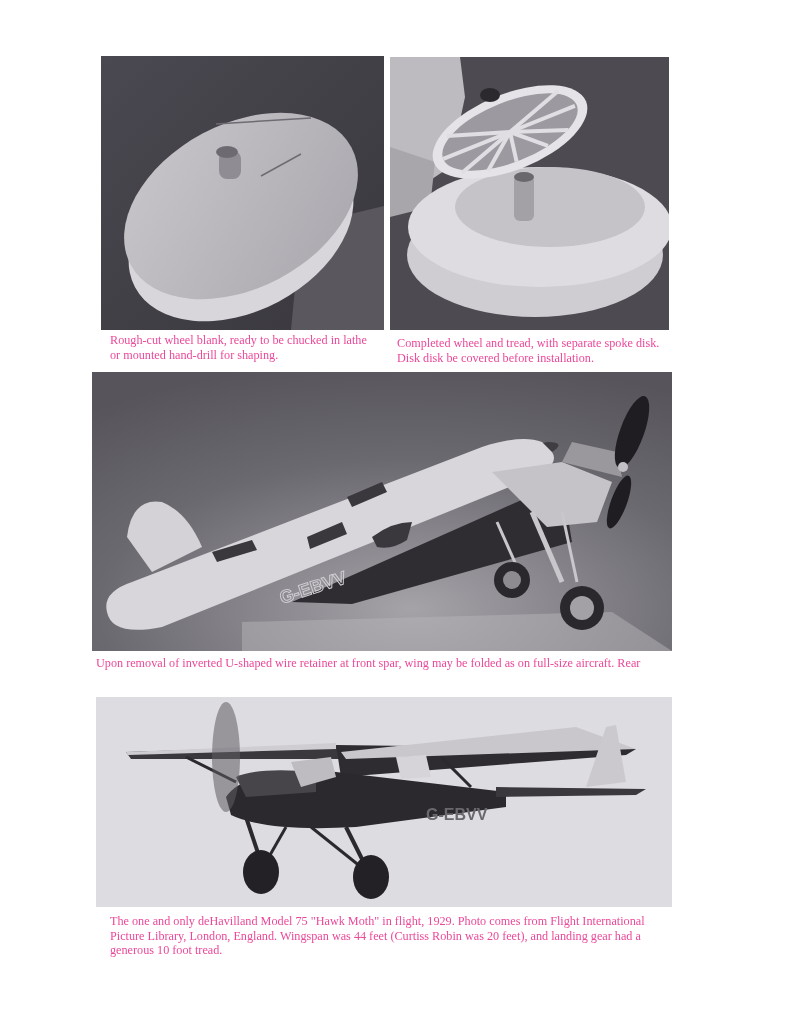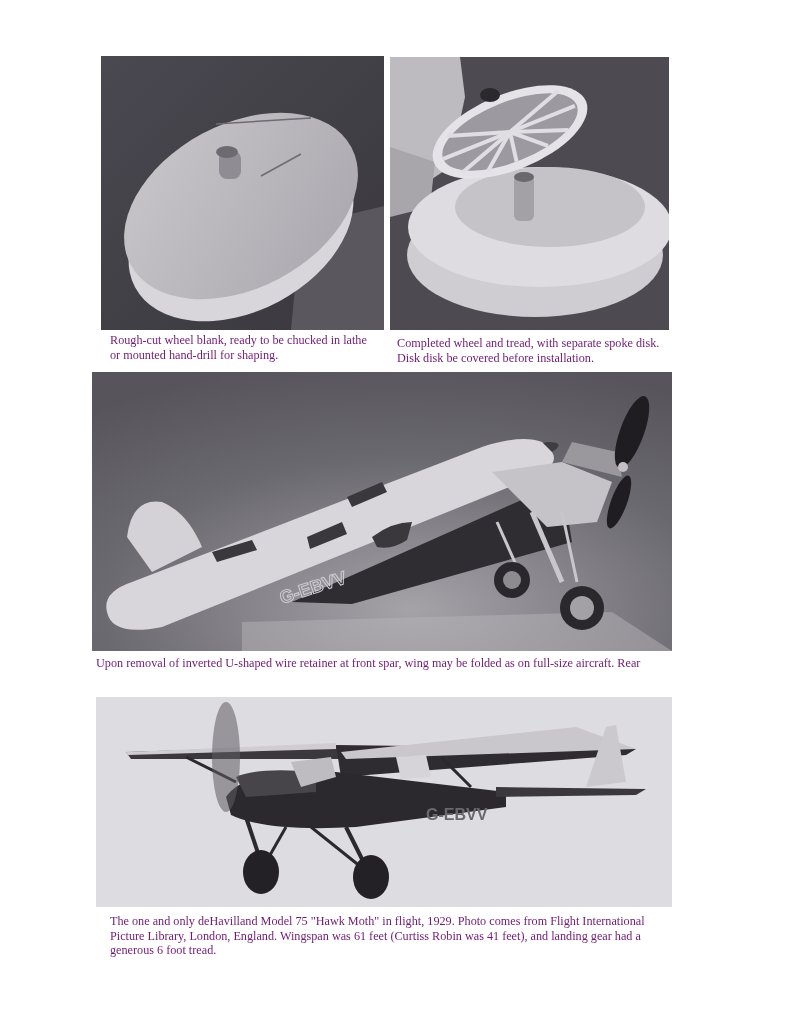--- a/index.html
+++ b/index.html
@@ -1,20 +1,20 @@
 <!DOCTYPE html>
 <html><head>
   <meta charset="utf-8">
   <style>
     html, body { margin:0; padding:0; background:#ffffff; }
     body { width:791px; height:1024px; position:relative; overflow:hidden;
            font-family:"Liberation Serif","DejaVu Serif",serif; color:#111; }
     .photo { position:absolute; overflow:hidden; }
     .photo svg { display:block; width:100%; height:100%; }
-    .caption { position:absolute; font-size:12.2px; line-height:14.6px; color:#701a75; }
+    .caption { position:absolute; font-size:12.2px; line-height:14.6px; color:#ec4899; }
   </style>
 </head>
 <body>
 
 <div class="photo" style="left:101px;top:56px;width:283px;height:274px;">
   <svg viewBox="0 0 283 274">
     <defs>
       <linearGradient id="bg1" x1="0" y1="0" x2="1" y2="1">
         <stop offset="0" stop-color="#4a4850"></stop>
         <stop offset="1" stop-color="#3a383e"></stop>
@@ -137,15 +137,15 @@
     <line x1="215" y1="130" x2="265" y2="170" stroke="#2b292e" stroke-width="3"></line>
     <ellipse cx="165" cy="175" rx="18" ry="22" fill="#232126"></ellipse>
     <ellipse cx="275" cy="180" rx="18" ry="22" fill="#232126"></ellipse>
     <ellipse cx="130" cy="60" rx="14" ry="55" fill="#5f5d62" opacity="0.55"></ellipse>
     <text x="330" y="123" font-family="Liberation Sans, sans-serif" font-size="16" font-weight="bold" fill="#6a686d">G-EBVV</text>
   </svg>
 </div>
 
 <div class="caption" style="left:101px;top:914px;width:590px;margin-left:9px;">
   <div>The one and only deHavilland Model 75 "Hawk Moth" in flight, 1929. Photo comes from Flight International</div>
-  <div>Picture Library, London, England. Wingspan was 61 feet (Curtiss Robin was 41 feet), and landing gear had a</div>
-  <div>generous 6 foot tread.</div>
+  <div>Picture Library, London, England. Wingspan was 44 feet (Curtiss Robin was 20 feet), and landing gear had a</div>
+  <div>generous 10 foot tread.</div>
 </div>
 
 </body></html>

